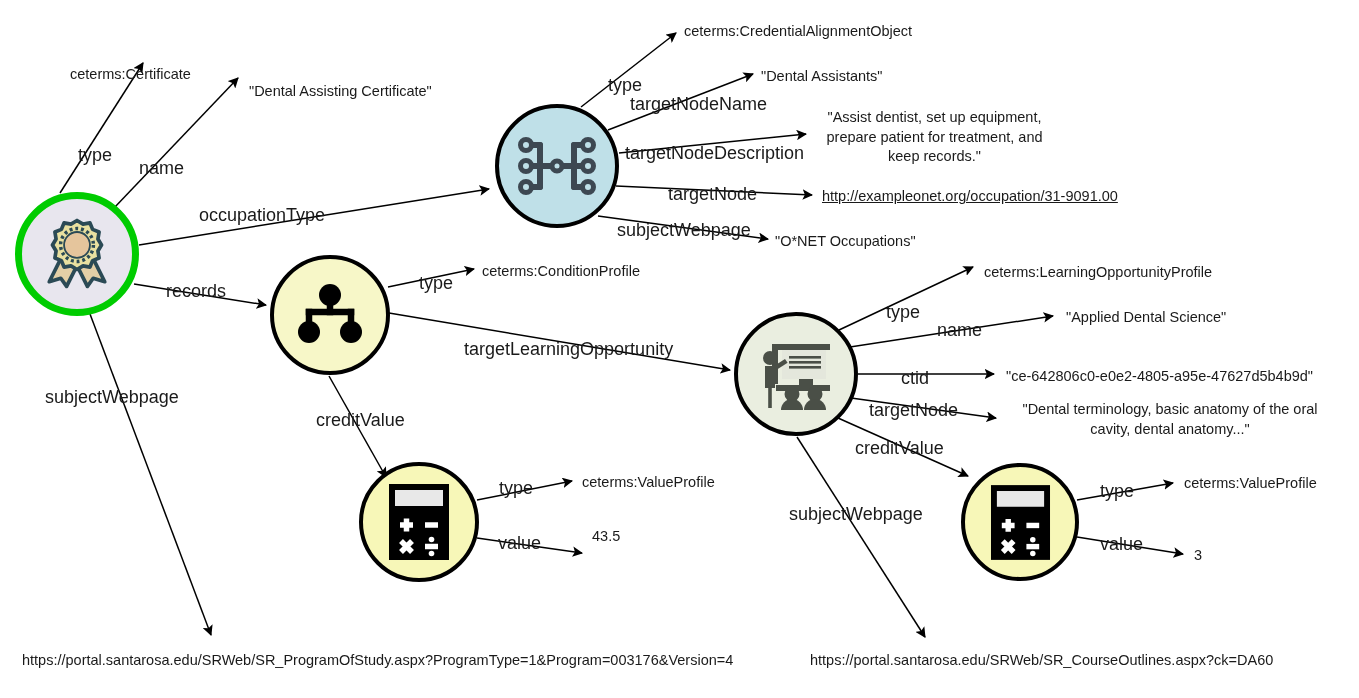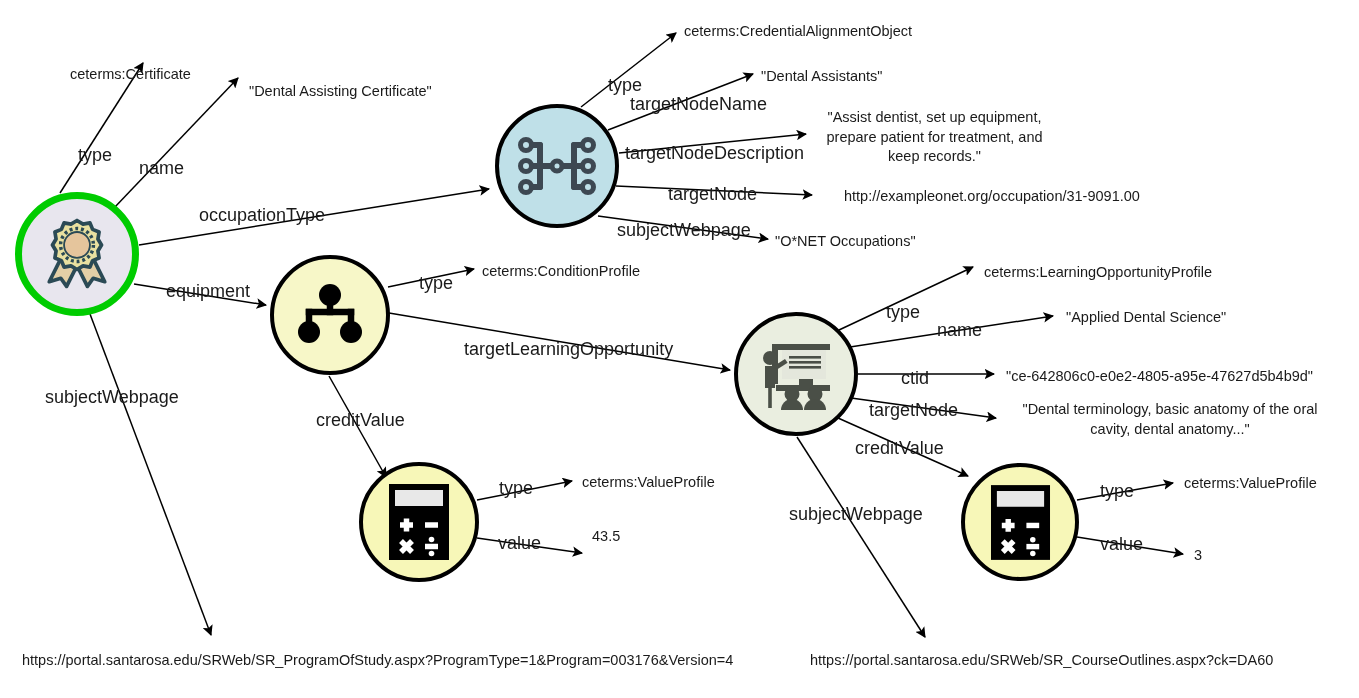--- a/index.html
+++ b/index.html
@@ -219,21 +219,21 @@
         </g>
         <circle cx="43.5" cy="56.5" r="2.8" fill="#fff"></circle>
         <circle cx="43.5" cy="70.5" r="2.8" fill="#fff"></circle>
       </svg>
     </span>
   </div>
 
   <span class="lbl edge" style="left:78px; top:144px;">type</span>
   <span class="lbl edge" style="left:139px; top:157px;">name</span>
   <span class="lbl edge" style="left:199px; top:204px;">occupationType</span>
-  <span class="lbl edge" style="left:166px; top:280px;">equipment</span>
+  <span class="lbl edge" style="left:166px; top:280px;">records</span>
   <span class="lbl edge" style="left:45px; top:386px;">subjectWebpage</span>
 
   <span class="lbl edge" style="left:608px; top:74px;">type</span>
   <span class="lbl edge" style="left:630px; top:93px;">targetNodeName</span>
   <span class="lbl edge" style="left:625px; top:142px;">targetNodeDescription</span>
   <span class="lbl edge" style="left:668px; top:183px;">targetNode</span>
   <span class="lbl edge" style="left:617px; top:219px;">subjectWebpage</span>
 
   <span class="lbl edge" style="left:419px; top:272px;">type</span>
   <span class="lbl edge" style="left:464px; top:338px;">targetLearningOpportunity</span>
@@ -251,21 +251,21 @@
 
   <span class="lbl edge" style="left:1100px; top:480px;">type</span>
   <span class="lbl edge" style="left:1100px; top:533px;">value</span>
 
   <span class="lbl" style="left:70px; top:65px;text-align:right;">ceterms:Certificate</span>
   <span class="lbl" style="left:249px; top:82px;">"Dental Assisting Certificate"</span>
 
   <span class="lbl" style="left:684px; top:22px;">ceterms:CredentialAlignmentObject</span>
   <span class="lbl" style="left:761px; top:67px;">"Dental Assistants"</span>
   <span class="lbl multiline" style="left:812px; top:108px; width:245px;">"Assist dentist, set up equipment, prepare patient for treatment, and keep records."</span>
-  <span class="lbl" style="left:844px; top:187px;">http://exampleonet.org/occupation/31-9091.00</span>
+  <span class="lbl" style="left:822px; top:187px;text-decoration:underline;">http://exampleonet.org/occupation/31-9091.00</span>
   <span class="lbl" style="left:775px; top:232px;">"O*NET Occupations"</span>
 
   <span class="lbl" style="left:482px; top:262px;">ceterms:ConditionProfile</span>
 
   <span class="lbl" style="left:582px; top:473px;">ceterms:ValueProfile</span>
   <span class="lbl" style="left:592px; top:527px;">43.5</span>
 
   <span class="lbl" style="left:984px; top:263px;">ceterms:LearningOpportunityProfile</span>
   <span class="lbl" style="left:1066px; top:308px;">"Applied Dental Science"</span>
   <span class="lbl" style="left:1006px; top:367px;">"ce-642806c0-e0e2-4805-a95e-47627d5b4b9d"</span>

